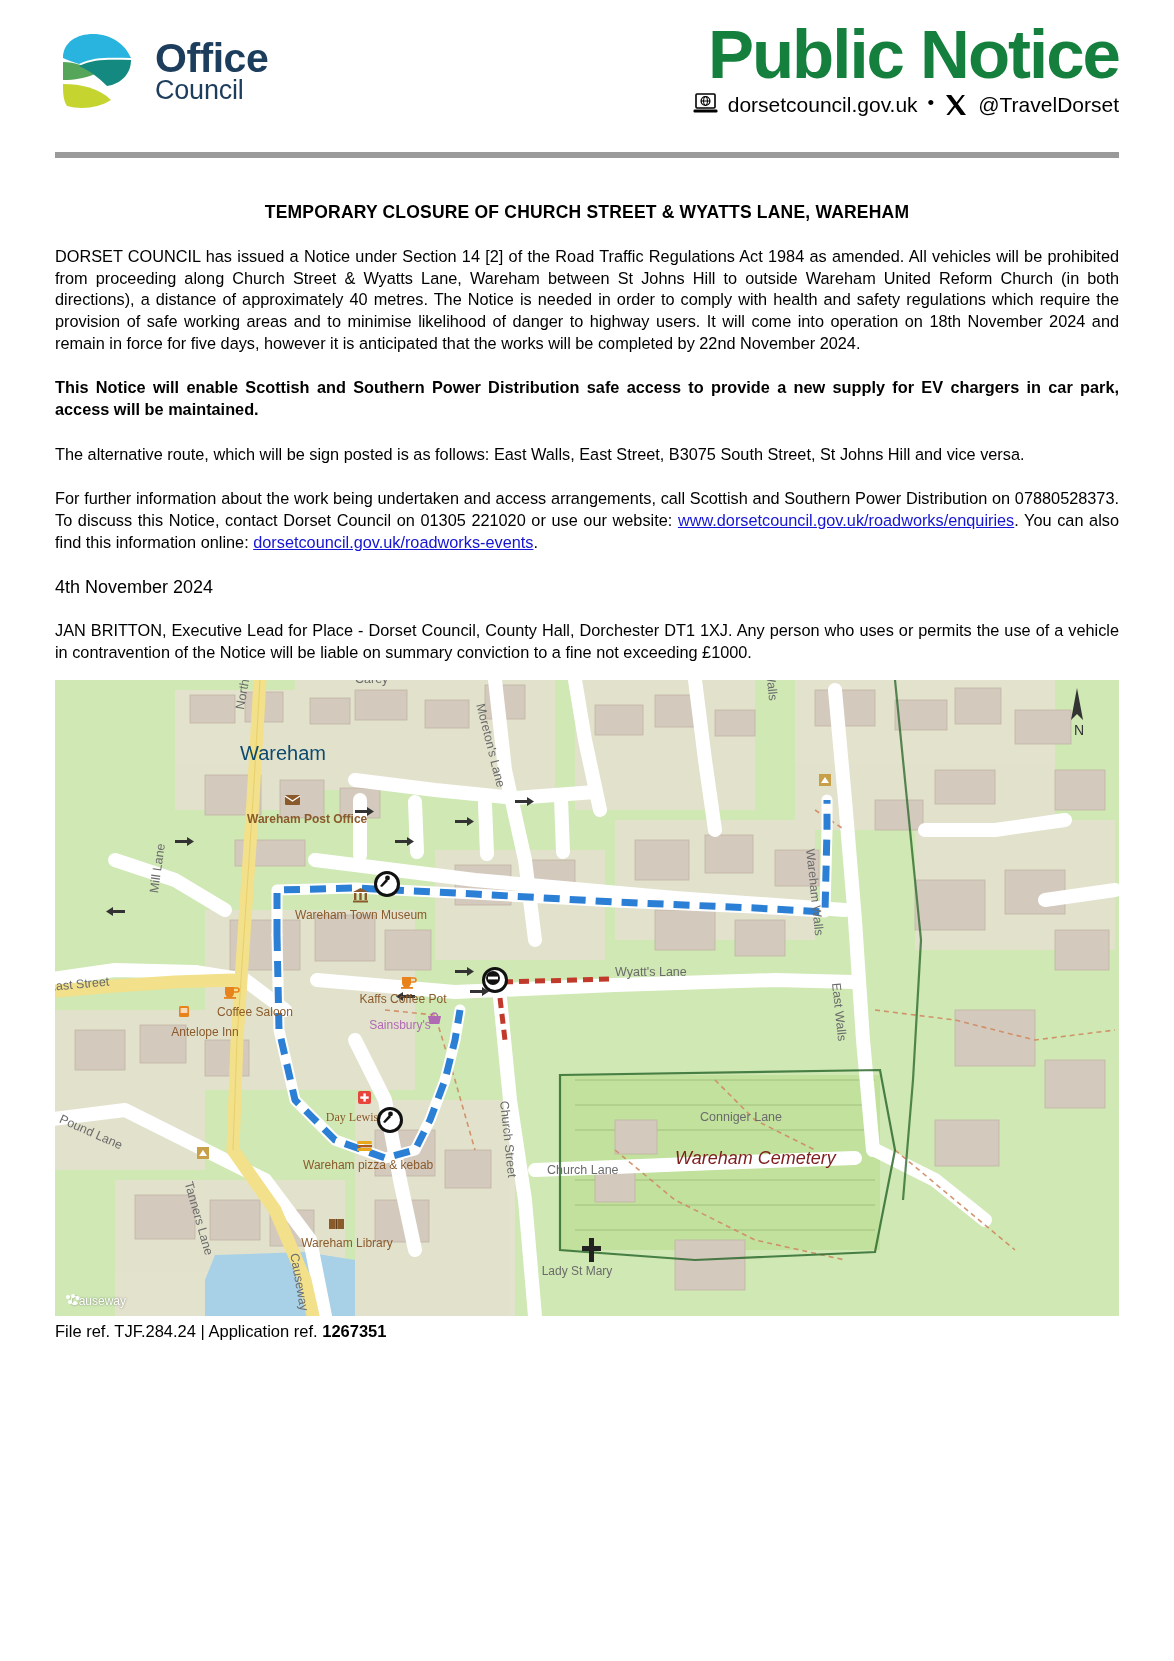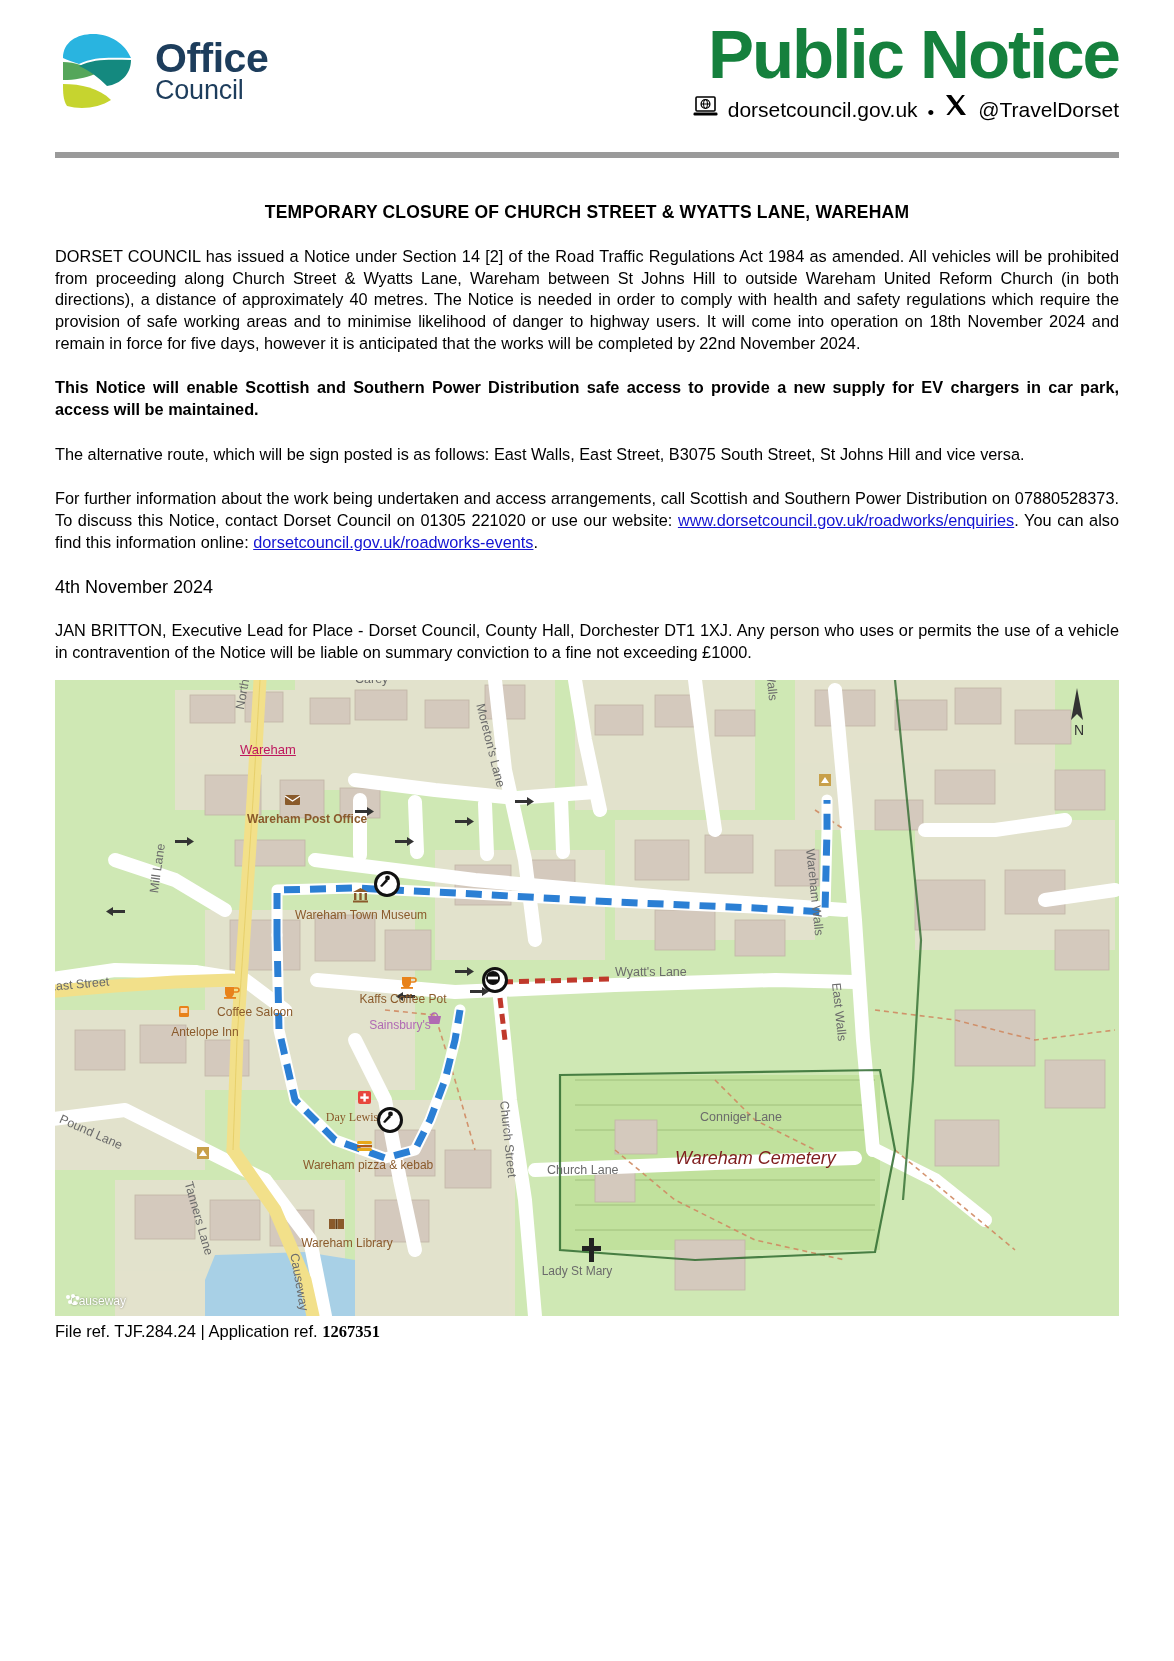--- a/index.html
+++ b/index.html
@@ -18,21 +18,21 @@
   .header { position:relative; height:170px; padding:0 55px; }
   .logo-block { position:absolute; left:55px; top:28px; display:flex; align-items:center; gap:14px; }
   .logo-mark { width:86px; height:86px; position:relative; }
   .dc-title { line-height:1; }
   .dc-title .d1 { font-size:41px; font-weight:700; color:#1d3d5c; letter-spacing:-0.5px; display:block; }
   .dc-title .d2 { font-size:27px; font-weight:400; color:#1d3d5c; letter-spacing:-0.2px; display:block; margin-top:-2px; }
 
   .pn-block { position:absolute; right:55px; top:20px; text-align:right; }
   .pn-title { font-size:69px; font-weight:700; letter-spacing:-2px; line-height:1; color:#15803d;
               font-family:"Liberation Sans", sans-serif; }
-  .pn-sub { display:flex; align-items:flex-end; justify-content:flex-end; gap:10px; margin-top:4px; font-size:21px; }
+  .pn-sub { display:flex; align-items:flex-start; justify-content:flex-end; gap:10px; margin-top:4px; font-size:21px; }
   .pn-sub .dot { font-size:19px; line-height:1; }
   .laptop-icon { display:inline-block; vertical-align:middle; }
   .x-icon { display:inline-block; vertical-align:middle; }
 
   .rule { position:absolute; left:55px; right:55px; top:152px; height:6px; background:#9a9a9a; }
 
   
   .doc-title {
     text-align:center; font-size:17.5px; font-weight:700; letter-spacing:0.2px;
     margin:32px 55px 0 55px;
@@ -51,32 +51,32 @@
   .map-outer { margin:16px 55px 0 55px; }
   .map {
     position:relative; width:1064px; height:636px; overflow:hidden;
     background:#cfe8b0;
   }
   .map svg { position:absolute; left:0; top:0; }
   .map-label {
     position:absolute; color:#6b6b6b; font-size:12.5px; white-space:nowrap;
     font-family:"Liberation Sans", sans-serif;
   }
-  .map-label.place { color:#be185d; font-size:13px;text-decoration:underline; }
+  .map-label.place { color:#0c4a6e; font-size:20px; }
   .map-label.poi { color:#8a5a2b; font-size:12px; text-align:center; }
   .map-label.cem { color:#7f1d1d; font-style:italic; font-size:18px; }
   .map-label.rot { transform-origin:left top; }
   .poi-icon { position:absolute; width:19px; height:19px; }
   .marker-circle {
     position:absolute; width:26px; height:26px; border-radius:50%;
     background:#fff; border:3px solid #111;
     display:flex; align-items:center; justify-content:center;
   }
   .fileref { margin:6px 55px 0 55px; font-size:16.5px; }
-  .fileref .b { font-weight:600;font-family:Liberation Serif, serif; }
+  .fileref .b { font-weight:600; }
   .attrib { position:absolute; left:10px; bottom:8px; color:#ffffff; font-size:12px;
             text-shadow:0 0 2px rgba(0,0,0,.5); display:flex; align-items:center; gap:5px; }
 </style>
 </head>
 <body>
 
 <div class="page">
 
   <div class="header">
 

